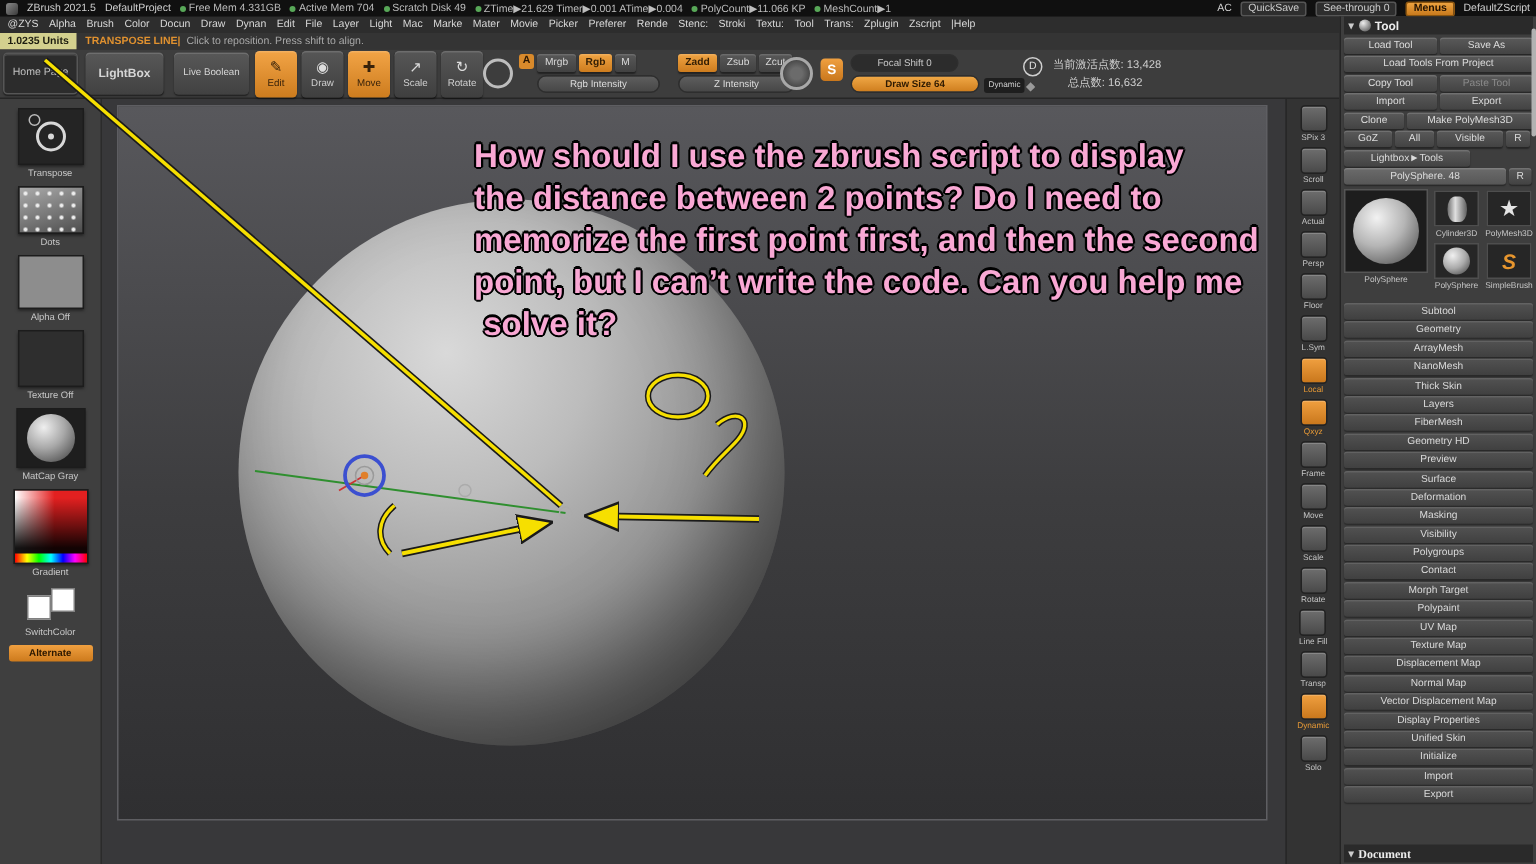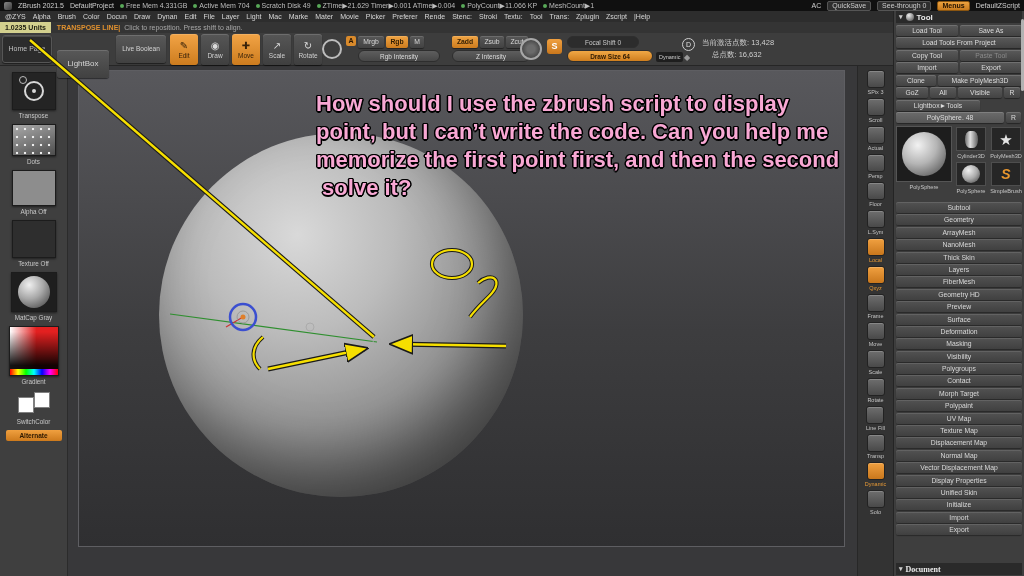--- a/index.html
+++ b/index.html
@@ -30,21 +30,21 @@
   .hint-text { color:#a8a8a8; margin-left:4px; white-space:nowrap; }
 
   
   #toolbar { position:absolute; top:33px; left:0; right:131px; height:33px; background:#3d3d3d;
              border-bottom:1px solid #262626; z-index:4; }
   .tb-btn { position:absolute; background:linear-gradient(#585858,#414141); border-radius:3px;
             box-shadow:inset 0 1px 0 rgba(255,255,255,.14), 0 1px 1px rgba(0,0,0,.5);
             color:#d6d6d6; text-align:center; }
   #home-page { left:2px; top:2px; width:50px; height:28px; background:#2c2c2c; border:1px solid #565656;
                font-size:7px; line-height:26px; color:#c0c0c0; }
-  #lightbox-btn { left:57px; top:17px; width:52px; height:28px; font-size:8px; font-weight:normal; line-height:28px; }
+  #lightbox-btn { left:57px; top:2px; width:52px; height:28px; font-size:8px; font-weight:bold; line-height:28px; }
   #live-boolean { left:116px; top:2px; width:50px; height:28px; font-size:6.5px; line-height:28px; }
   #mode-buttons { position:absolute; left:170px; top:1px; display:flex; gap:3px; }
   .mode-btn { width:28px; height:31px; background:linear-gradient(#565656,#3f3f3f); border-radius:3px;
               box-shadow:inset 0 1px 0 rgba(255,255,255,.14), 0 1px 1px rgba(0,0,0,.5);
               display:flex; flex-direction:column; align-items:center; justify-content:center; gap:1px; }
   .mode-btn.active { background:linear-gradient(#f2a446,#cd7c1e); }
   .mode-glyph { font-size:10px; line-height:11px; color:#dcdcdc; }
   .mode-label { font-size:6.5px; color:#d0d0d0; }
   .mode-btn.active .mode-glyph, .mode-btn.active .mode-label { color:#38220a; }
   #brush-ring { position:absolute; left:322px; top:6px; width:20px; height:20px; border:2px solid #bdbdbd; border-radius:50%; }
@@ -629,19 +629,20 @@
 
     <path d="M263,337 C251,347 251,360 260,369" fill="none" stroke="#1a1a1a" stroke-width="4.2"></path>
     <path d="M263,337 C251,347 251,360 260,369" fill="none" stroke="#f6df00" stroke-width="2.2"></path>
   </g>
 </svg>
 
 <div id="question-text">
 
     <div class="q-line">How should I use the zbrush script to display</div>
 
+    <div class="q-line">the distance between 2 points? Do I need to</div>
+
+    <div class="q-line">memorize the first point first, and then the second</div>
 
     <div class="q-line">point, but I can’t write the code. Can you help me</div>
 
-    <div class="q-line">memorize the first point first, and then the second</div>
-
     <div class="q-line"> solve it?</div>
   </div>
 
 </body></html>

